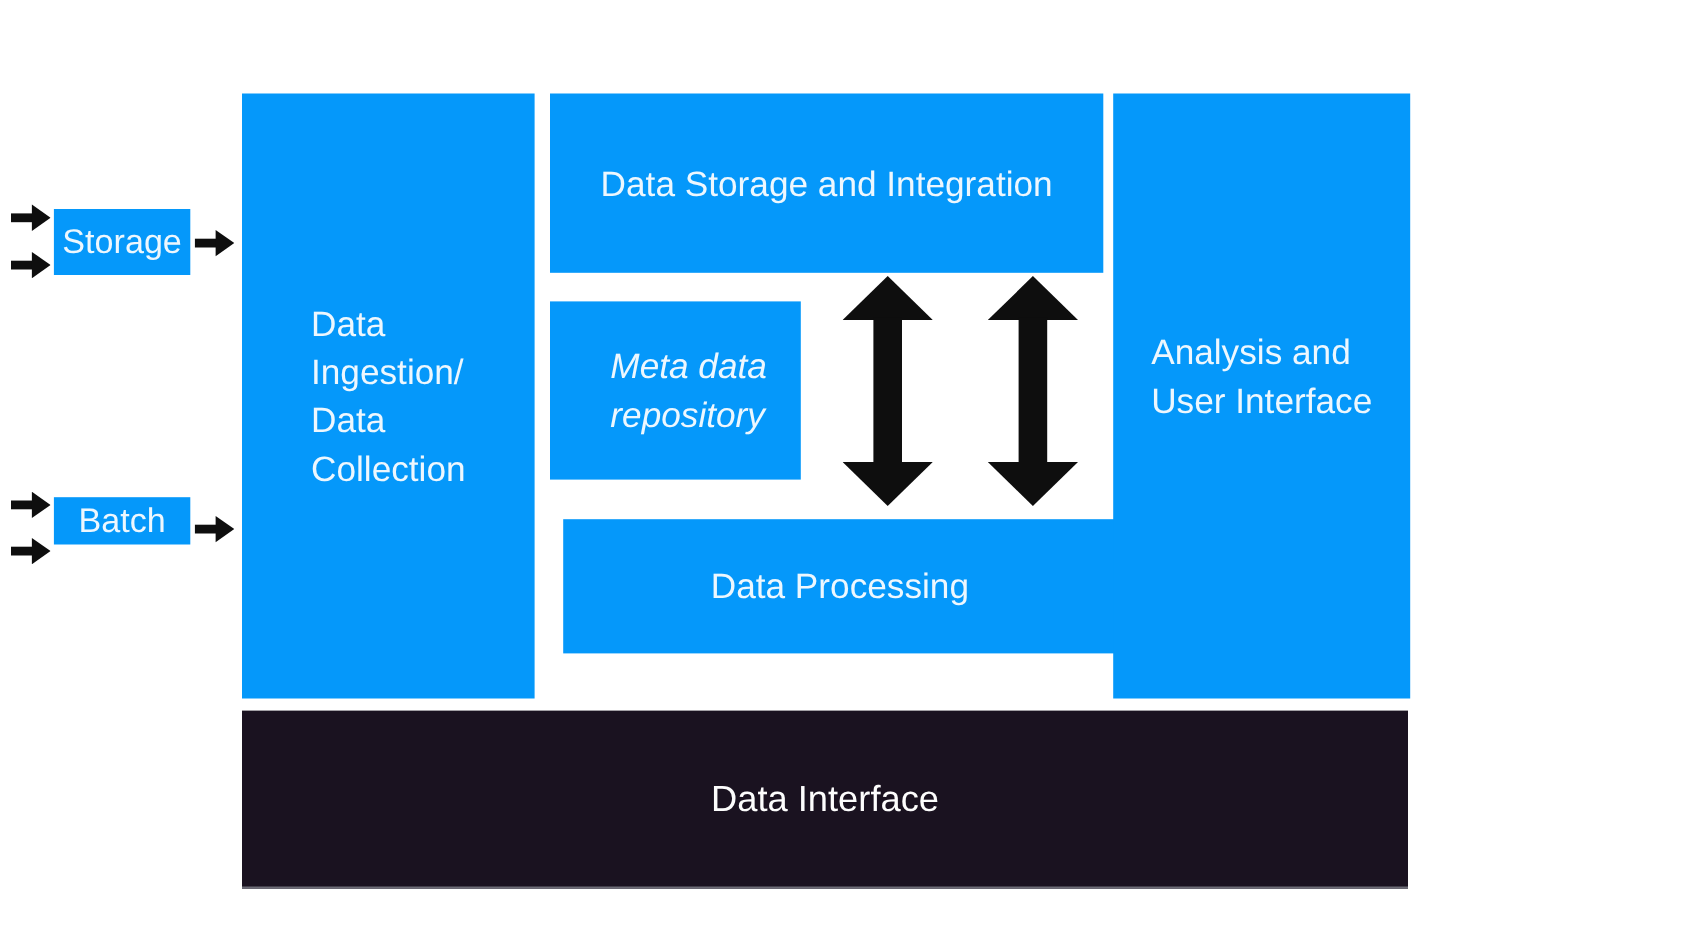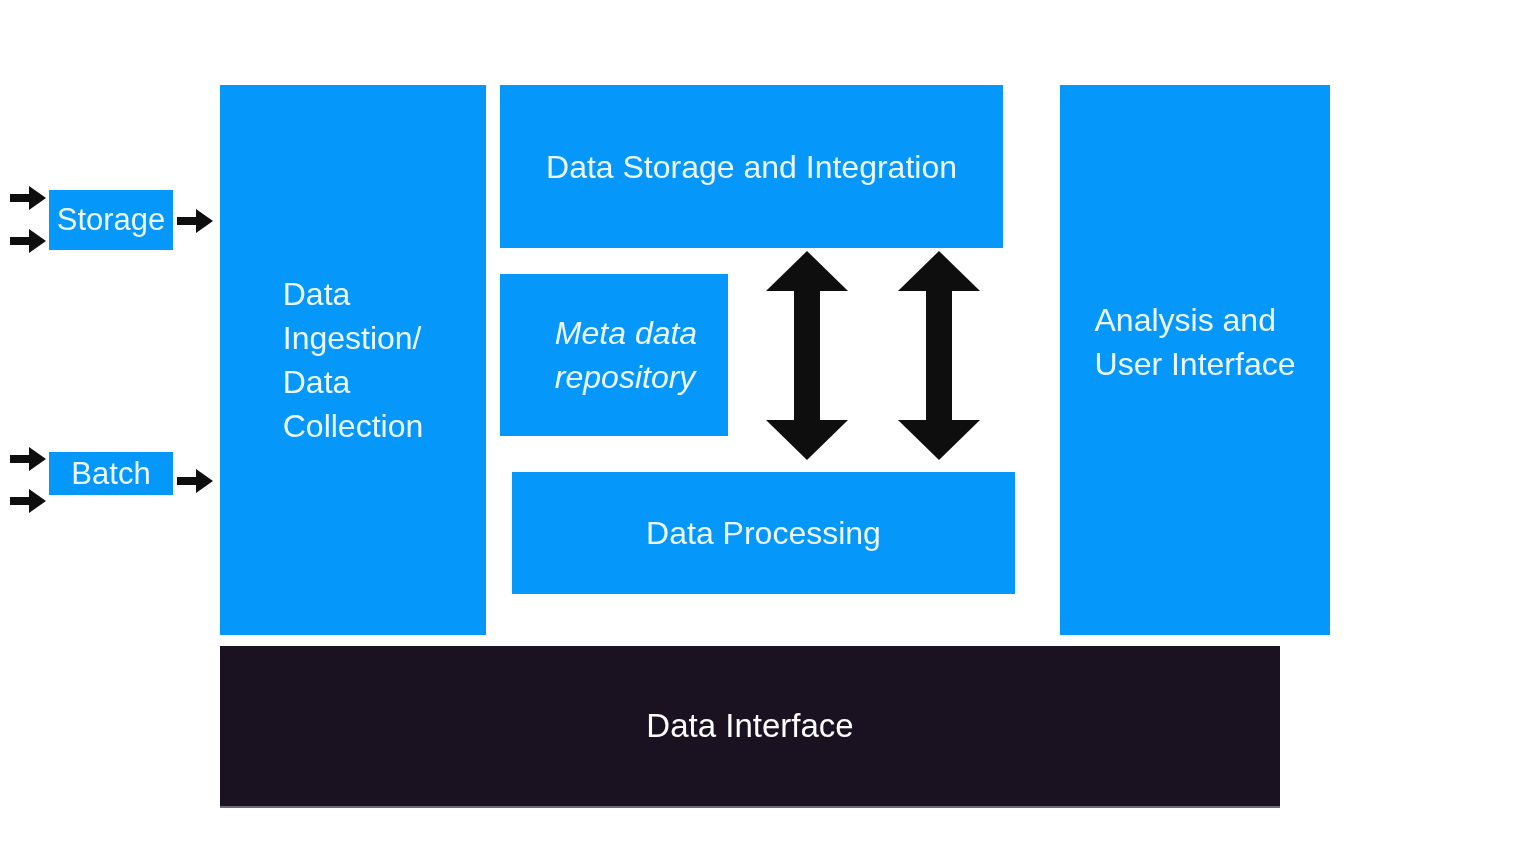--- a/index.html
+++ b/index.html
@@ -31,21 +31,21 @@
     justify-content: center;
     font-size: 32px;
     line-height: 44px;
     white-space: pre-line;
   }
 
   .node-ingestion  { left: 220px; top: 85px;  width: 266px;  height: 550px; }
   .node-storage    { left: 500px; top: 85px;  width: 503px;  height: 163px; }
   .node-meta       { left: 500px; top: 274px; width: 228px;  height: 162px; font-style: italic; padding-left: 24px; }
   .node-processing { left: 500px; top: 472px; width: 503px;  height: 122px; margin-left: 12px; }
-  .node-analysis   { left: 1012px; top: 85px; width: 270px;  height: 550px; padding-bottom: 36px; margin-left: 48px; }
+  .node-analysis   { left: 1012px; top: 85px; width: 270px;  height: 550px; padding-bottom: 36px; }
 
   .pipeline-bar {
     position: absolute;
     left: 220px; top: 646px;
     width: 1060px; height: 162px;
     background: var(--bar-black);
     color: var(--bar-text);
     display: flex;
     align-items: center;
     justify-content: center;

